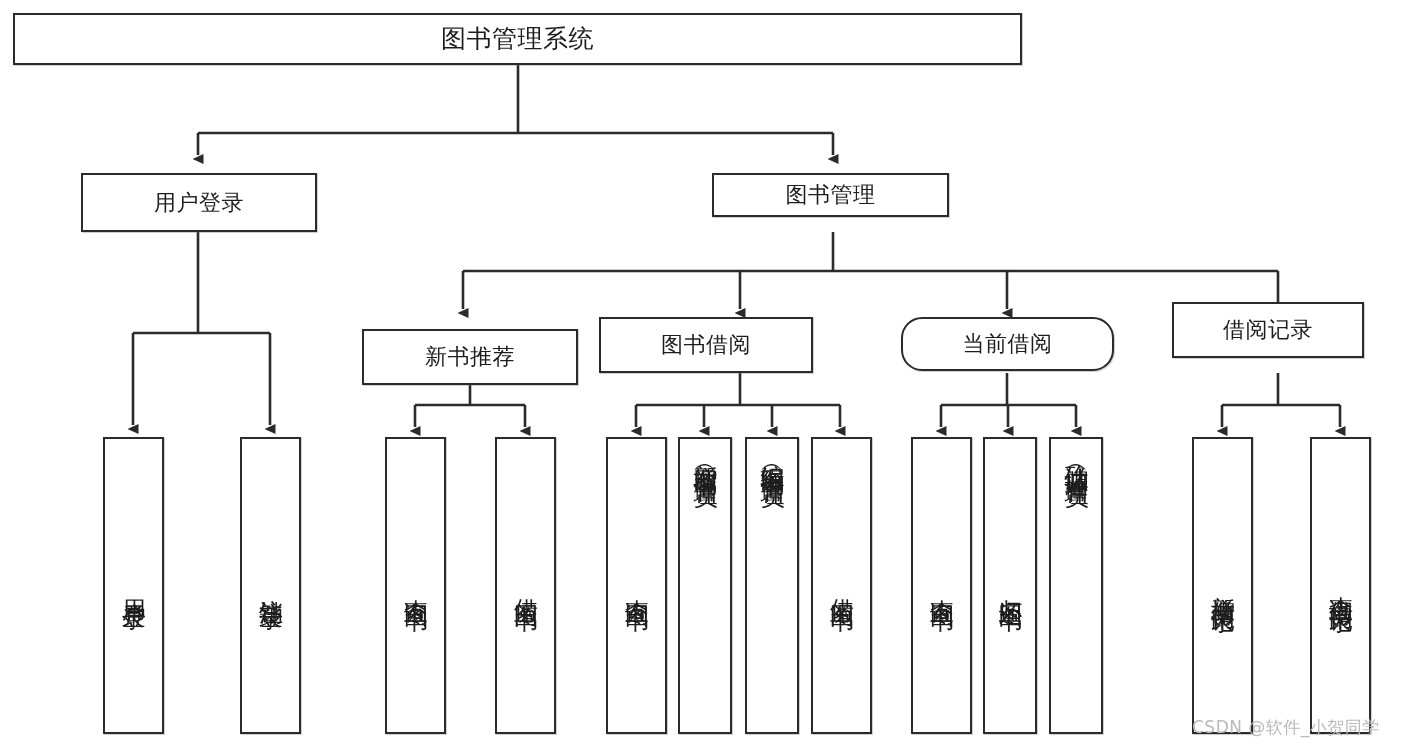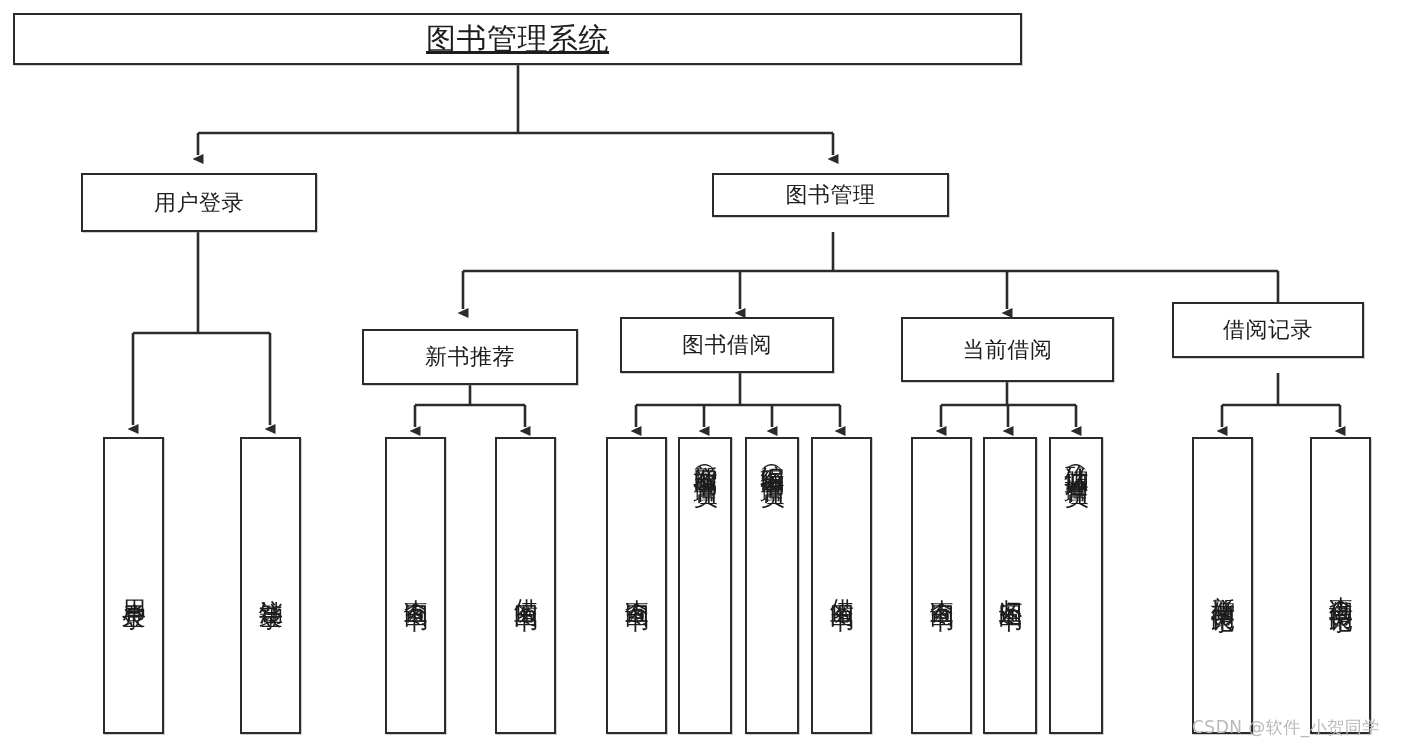--- a/index.html
+++ b/index.html
@@ -33,21 +33,21 @@
     box-shadow:1px 1px 0 rgba(120,120,120,.35);
   }
   .node .label{
     font-size:22px;
     line-height:1.18;
     letter-spacing:.5px;
     color:#1d1d1d;
     text-align:center;
     white-space:nowrap;
   }
-  .node.root .label{font-size:30px;text-decoration:underline;}
+  .node.root .label{font-size:25px;}
   .node.level2 .label{font-size:22px;}
   
   .node.leaf{
     align-items:flex-start;
     justify-content:center;
     padding-top:6px;
   }
   .node.leaf .label{
     writing-mode:vertical-rl;
     text-orientation:upright;
@@ -133,25 +133,25 @@
   </div>
 
   <div class="node level2" style="left:712px; top:173px; width:237px; height:44px;">
     <span class="label">图书管理</span>
   </div>
 
   <div class="node level3" style="left:362px; top:317px; width:216px; height:56px;margin-top:12px;">
     <span class="label">新书推荐</span>
   </div>
 
-  <div class="node level3" style="left:620px; top:317px; width:214px; height:56px;">
+  <div class="node level3" style="left:599px; top:317px; width:214px; height:56px;">
     <span class="label">图书借阅</span>
   </div>
 
-  <div class="node level3" style="left:901px; top:317px; width:213px; height:65px;">
+  <div class="node level3" style="left:901px; top:317px; width:213px; height:54px;border-radius:21px;">
     <span class="label">当前借阅</span>
   </div>
 
   <div class="node level3" style="left:1172px; top:302px; width:192px; height:56px;">
     <span class="label">借阅记录</span>
   </div>
 
   <div class="node leaf short" style="left:103px; top:437px; width:61px; height:297px;">
     <span class="label">用户登录</span>
   </div>

